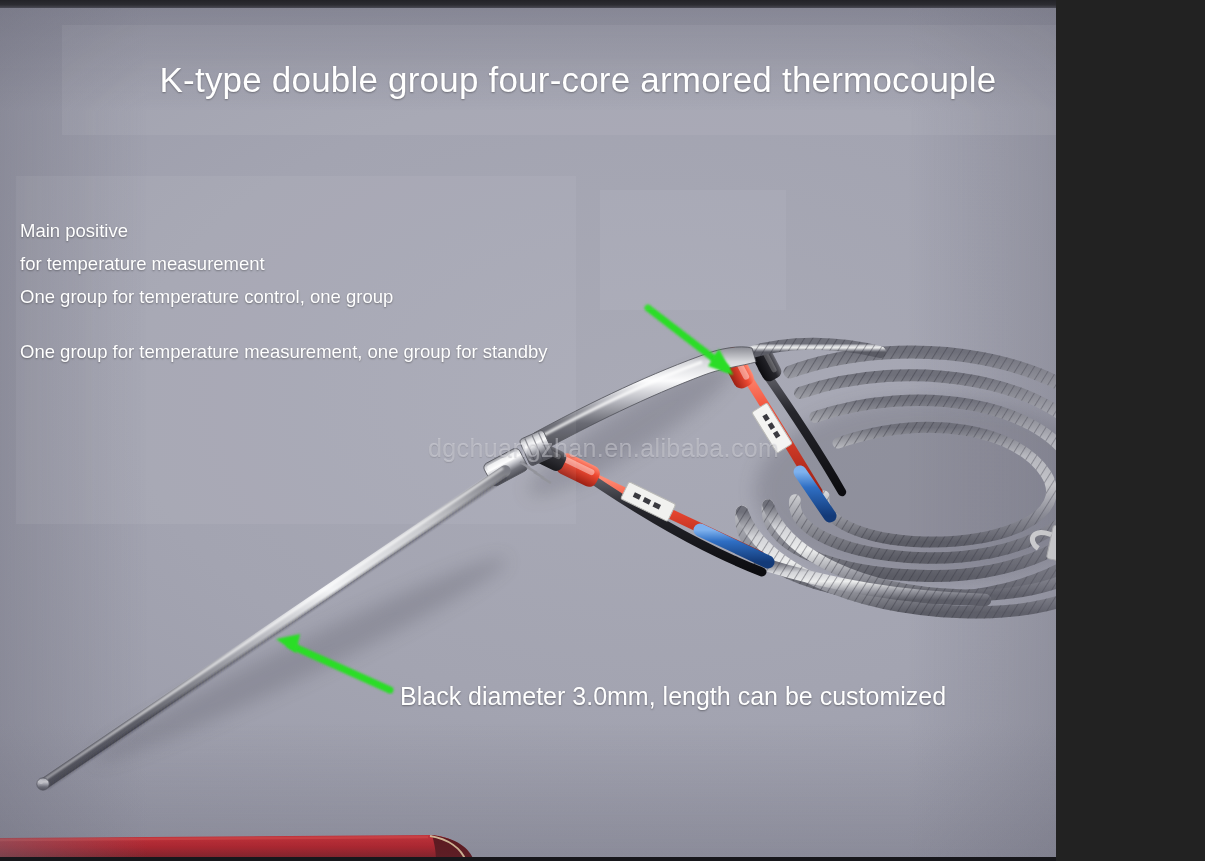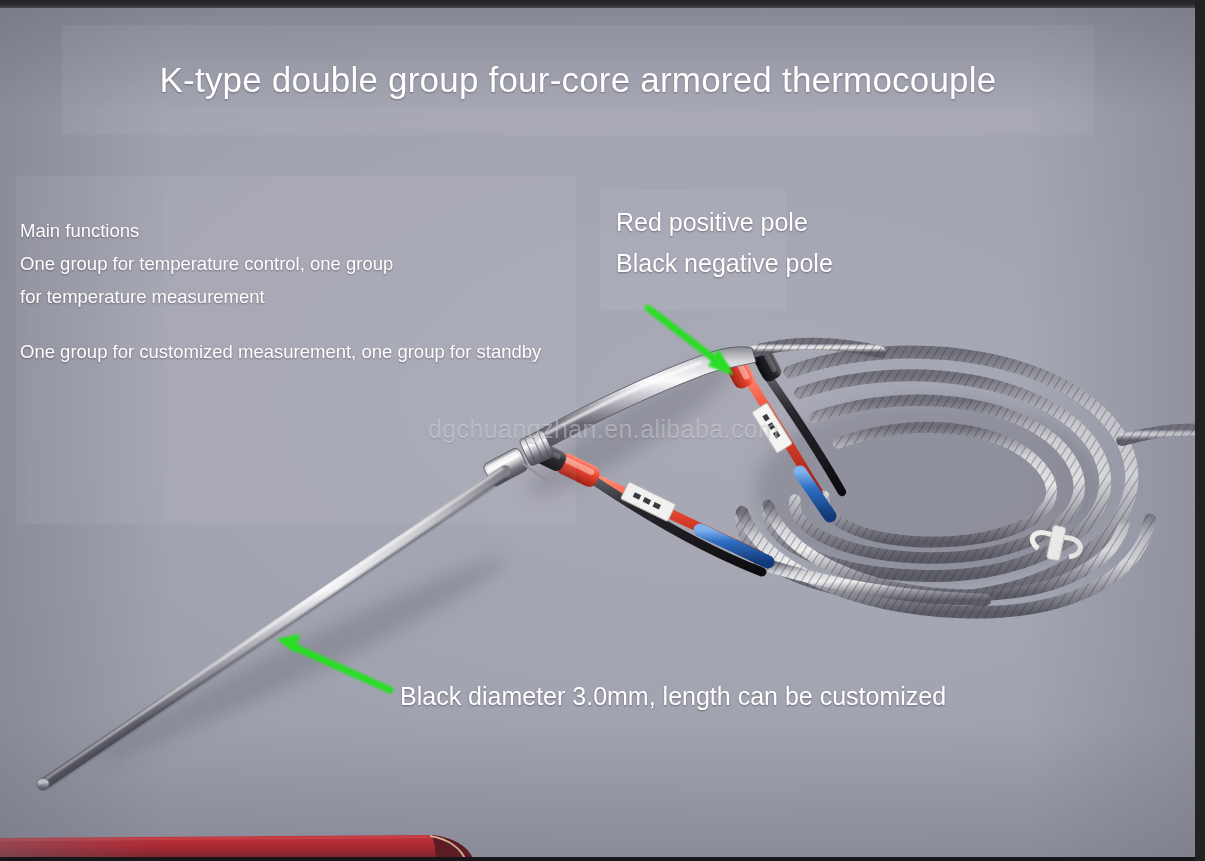--- a/index.html
+++ b/index.html
@@ -1,19 +1,19 @@
 <!DOCTYPE html>
 <html><head>
 <meta charset="utf-8">
 <title>K-type thermocouple product image</title>
 <style>
   html,body{margin:0;padding:0;background:#222;}
   #stage{
     position:relative;
-    width:1195px;height:861px;
+    width:1056px;height:861px;
     overflow:hidden;
     font-family:"Liberation Sans", sans-serif;
     background:#9fa0ae;
   }
   
   .bg-base{
     position:absolute;inset:0;
     background:
       radial-gradient(130% 95% at 62% 46%, #a9aab6 0%, #a3a4b1 38%, #9a9ba9 68%, #8f909e 100%);
   }
@@ -50,21 +50,21 @@
 
   .blk{position:absolute;color:#ffffff;text-shadow:0 1px 2px rgba(0,0,0,.36);}
   .blk .ln{white-space:nowrap;}
 
   #fn-block{left:20px;top:214px;font-size:18.5px;line-height:33px;}
   #fn-block .gap{height:22px;}
   #pole-block{left:616px;top:202px;font-size:25px;line-height:41px;}
   #bottom-block{left:400px;top:671px;font-size:25px;line-height:50px;}
 
   .watermark{
-    position:absolute;left:428px;top:415px;
+    position:absolute;left:428px;top:434px;
     font-size:25px;color:rgba(233,233,238,.40);
     letter-spacing:.4px;white-space:nowrap;
     text-shadow:0 1px 1px rgba(60,60,70,.18);
     pointer-events:none;
   }
 
   
   #art{position:absolute;left:0;top:0;width:1205px;height:861px;}
 </style>
 </head>
@@ -282,31 +282,27 @@
 
   <div class="bg-vign"></div>
 
   <div class="panel" id="title-panel"></div>
   <div class="panel" id="left-panel"></div>
   <div class="panel" id="pole-panel"></div>
 
   <div class="title-text">K-type double group four-core armored thermocouple</div>
 
   <div class="blk" id="fn-block">
-    <div class="ln">Main functions</div>
+    <div class="ln">Main positive</div>
+    <div class="ln">for temperature measurement</div>
     <div class="ln">One group for temperature control, one group</div>
-    <div class="ln">for temperature measurement</div>
     <div class="gap"></div>
-    <div class="ln">One group for customized measurement, one group for standby</div>
+    <div class="ln">One group for temperature measurement, one group for standby</div>
   </div>
 
-  <div class="blk" id="pole-block">
-    <div class="ln">Red positive pole</div>
-    <div class="ln">Black negative pole</div>
-  </div>
 
   <div class="blk" id="bottom-block">
     <div class="ln">Black diameter 3.0mm, length can be customized</div>
   </div>
 
   <div class="watermark">dgchuangzhan.en.alibaba.com</div>
 
   <div class="top-strip"></div>
   <div class="bot-strip"></div>
 </div>

